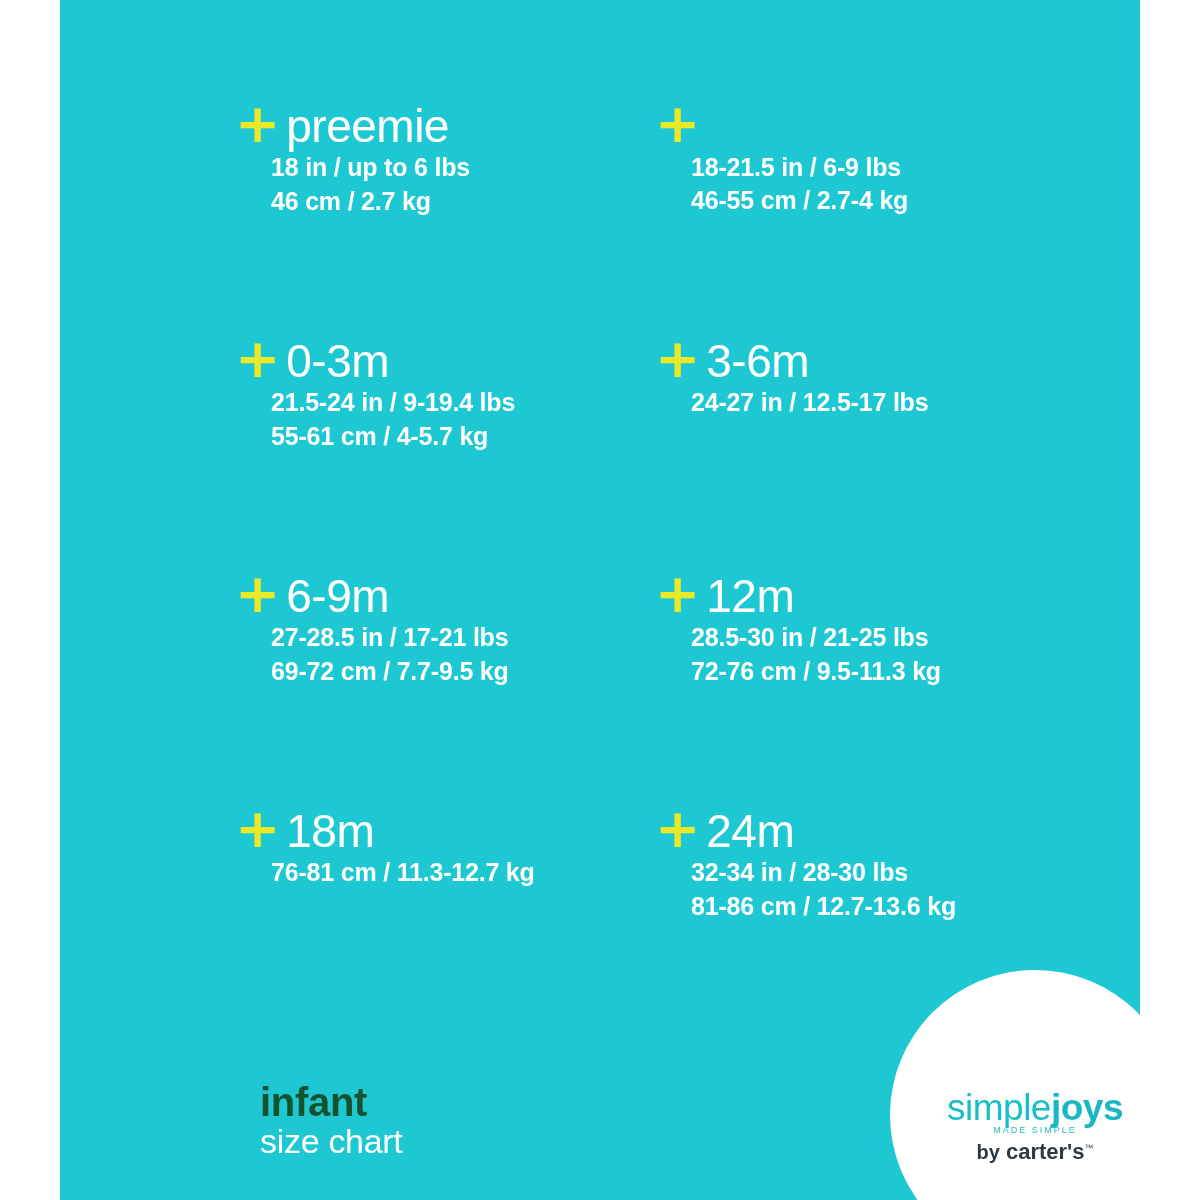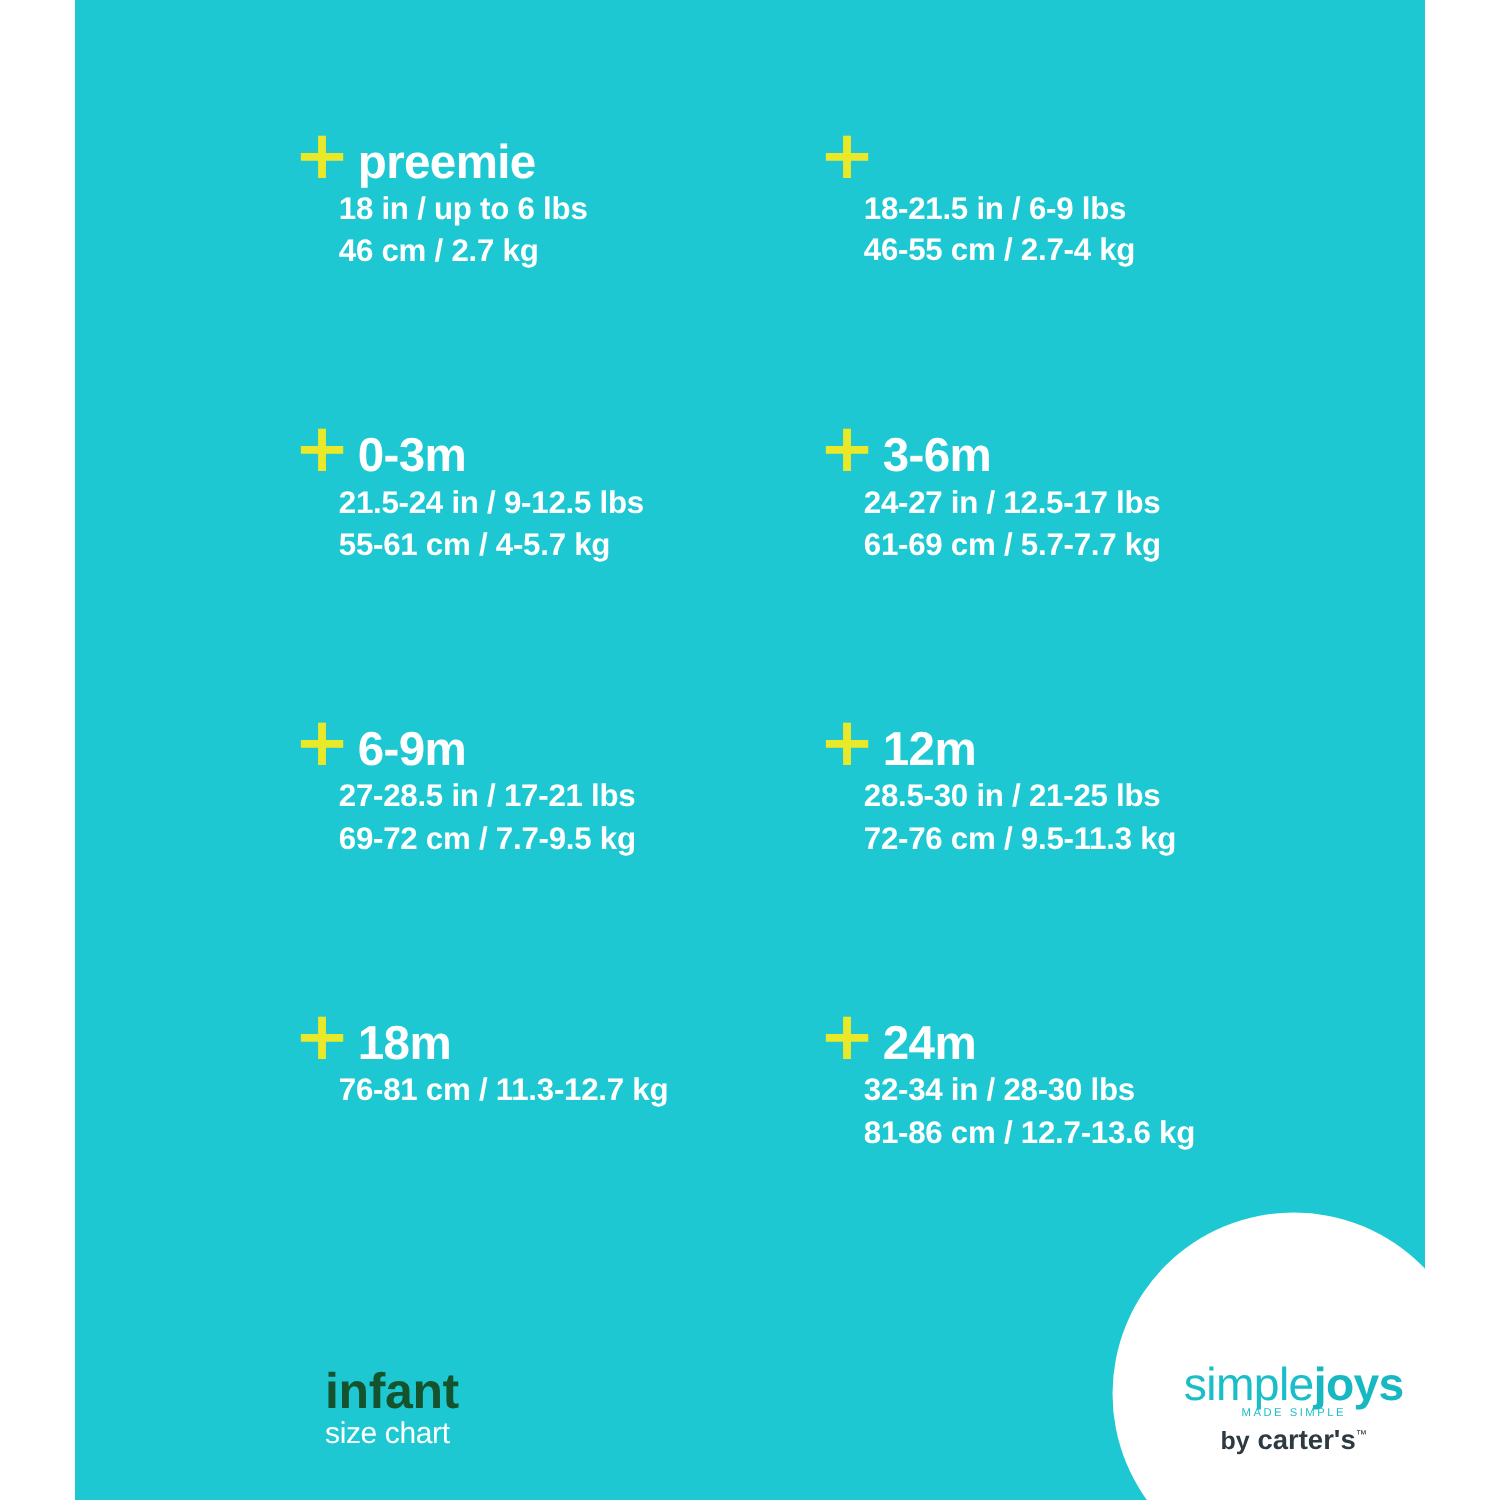--- a/index.html
+++ b/index.html
@@ -50,22 +50,22 @@
   .plus {
     color: #e9e92a;
     font-size: 54px;
     font-weight: bold;
     line-height: 0.9;
     margin-right: 6px;
     font-family: "DejaVu Sans", sans-serif;
   }
   .size-name {
     color: #ffffff;
-    font-size: 38px;
-    font-weight: bold;
+    font-size: 46px;
+    font-weight: normal;
     letter-spacing: -0.5px;
     line-height: 1;
   }
   .measure {
     color: #ffffff;
     font-size: 25px;
     font-weight: bold;
     line-height: 1.35;
     letter-spacing: -0.2px;
     margin-left: 36px;
@@ -77,21 +77,21 @@
   }
   .footer-title {
     color: #14532d;
     font-size: 40px;
     font-weight: bold;
     line-height: 1.05;
     letter-spacing: -0.3px;
   }
   .footer-sub {
     color: #ffffff;
-    font-size: 24px;
+    font-size: 34px;
     font-weight: normal;
     line-height: 1.1;
     letter-spacing: -0.3px;
   }
   .logo-circle {
     position: absolute;
     right: -40px;
     bottom: -60px;
     width: 290px;
     height: 290px;
@@ -163,31 +163,30 @@
         </div>
         <div class="measure">18-21.5 in / 6-9 lbs</div>
         <div class="measure">46-55 cm / 2.7-4 kg</div>
       </div>
 
       <div class="cell">
         <div class="size-head">
           <span class="plus">+</span>
           <span class="size-name">0-3m</span>
         </div>
-        <div class="measure">21.5-24 in / 9-12.5 lbs</div>
+        <div class="measure">21.5-24 in / 9-19.4 lbs</div>
         <div class="measure">55-61 cm / 4-5.7 kg</div>
       </div>
 
       <div class="cell">
         <div class="size-head">
           <span class="plus">+</span>
           <span class="size-name">3-6m</span>
         </div>
         <div class="measure">24-27 in / 12.5-17 lbs</div>
-        <div class="measure">61-69 cm / 5.7-7.7 kg</div>
       </div>
 
       <div class="cell">
         <div class="size-head">
           <span class="plus">+</span>
           <span class="size-name">6-9m</span>
         </div>
         <div class="measure">27-28.5 in / 17-21 lbs</div>
         <div class="measure">69-72 cm / 7.7-9.5 kg</div>
       </div>

